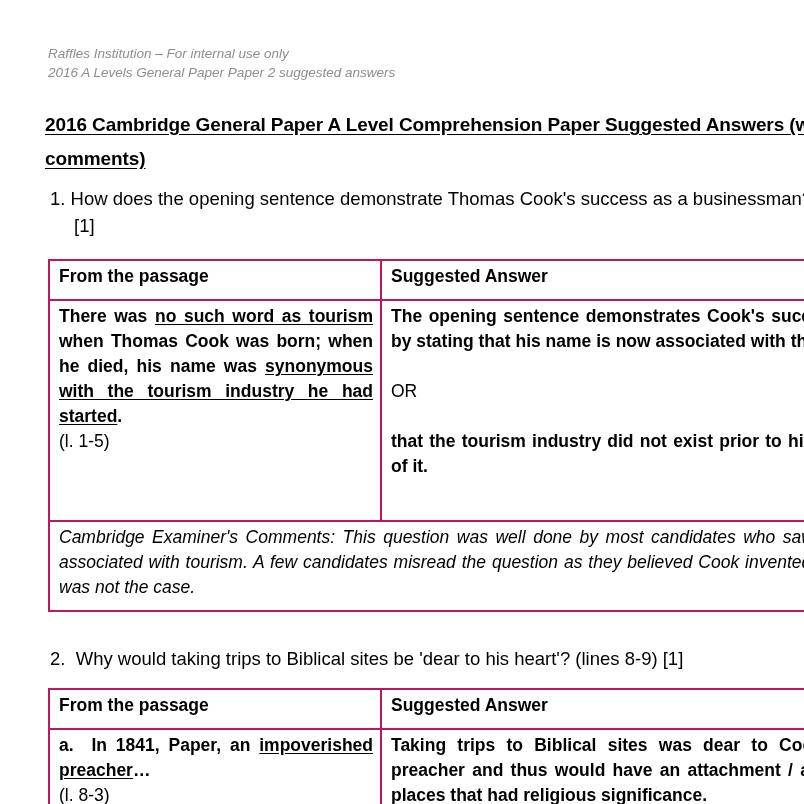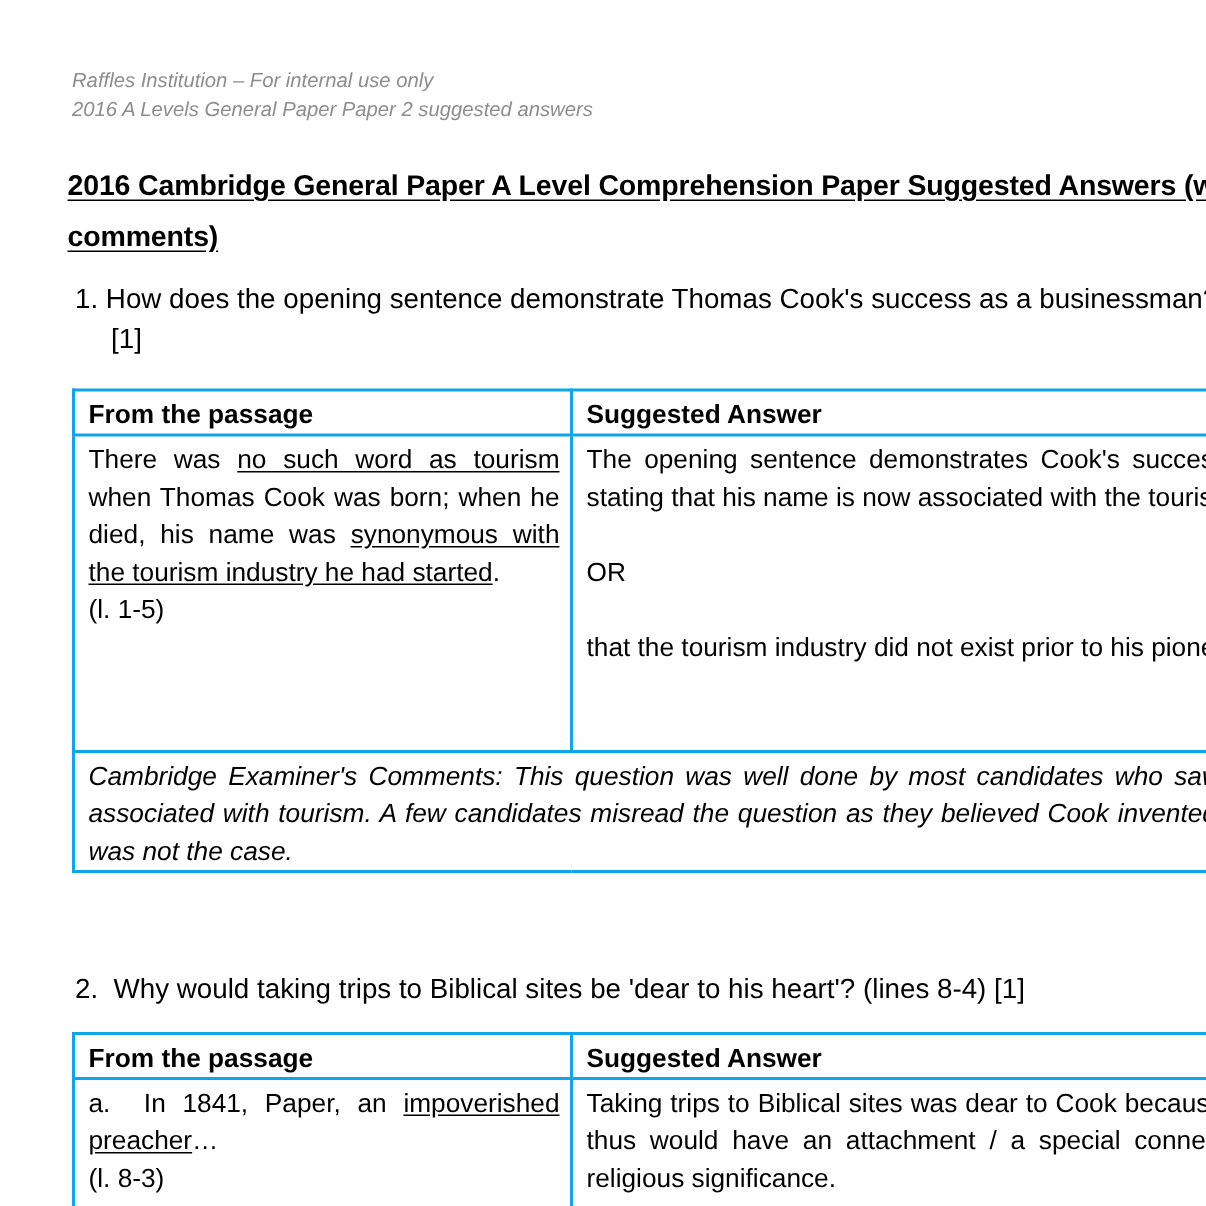--- a/index.html
+++ b/index.html
@@ -79,37 +79,37 @@
   }
 
   
   .qtable {
     position: absolute;
     border-collapse: collapse;
     table-layout: fixed;
     background: #ffffff;
   }
   .qtable td {
-    border: 2px solid #0ea5e9;
+    border: 2px solid #be185d;
     vertical-align: top;
-    padding: 3px 7px 0 9px;
+    padding: 3px 7px 10px 9px;
     font-size: 17.5px;
     line-height: 25px;
   }
   .col-left  { width: 332px; }
   .col-right { width: 628px; }
 
   .hdr {
     font-weight: bold;
     padding-top: 2px;
     padding-bottom: 2px;
     height: 25px;
   }
 
-  .justify { text-align: justify; text-justify: inter-word; }
+  .justify { text-align: justify; text-justify: inter-word; font-weight: bold; }
   .u { text-decoration: underline; text-underline-offset: 2px; }
 
   .cell-body p { margin: 0; }
   .cell-body p.spacer { height: 25px; }
 
   .examiner {
     font-style: italic;
     text-align: justify;
     text-justify: inter-word;
     padding-bottom: 30px;
@@ -173,21 +173,21 @@
         </td>
       </tr>
       <tr>
         <td class="examiner" colspan="2">Cambridge Examiner's Comments: This question was well done by most candidates who saw that Cook's name was associated with tourism.  A few candidates misread the question as they believed Cook invented the word 'tourist', which was not the case.</td>
       </tr>
     </tbody>
   </table>
 
   <div class="question q2">
     <span>2.</span>
-    <span>&nbsp;</span><span>Why would taking trips to Biblical sites be 'dear to his heart'? (lines 8-4) [1]</span>
+    <span>&nbsp;</span><span>Why would taking trips to Biblical sites be 'dear to his heart'? (lines 8-9) [1]</span>
   </div>
 
   <table class="qtable" id="table-q2">
     <colgroup>
         <col class="col-left">
         <col class="col-right">
       </colgroup>
     <tbody>
       <tr>
         <td class="hdr">From the passage</td>

